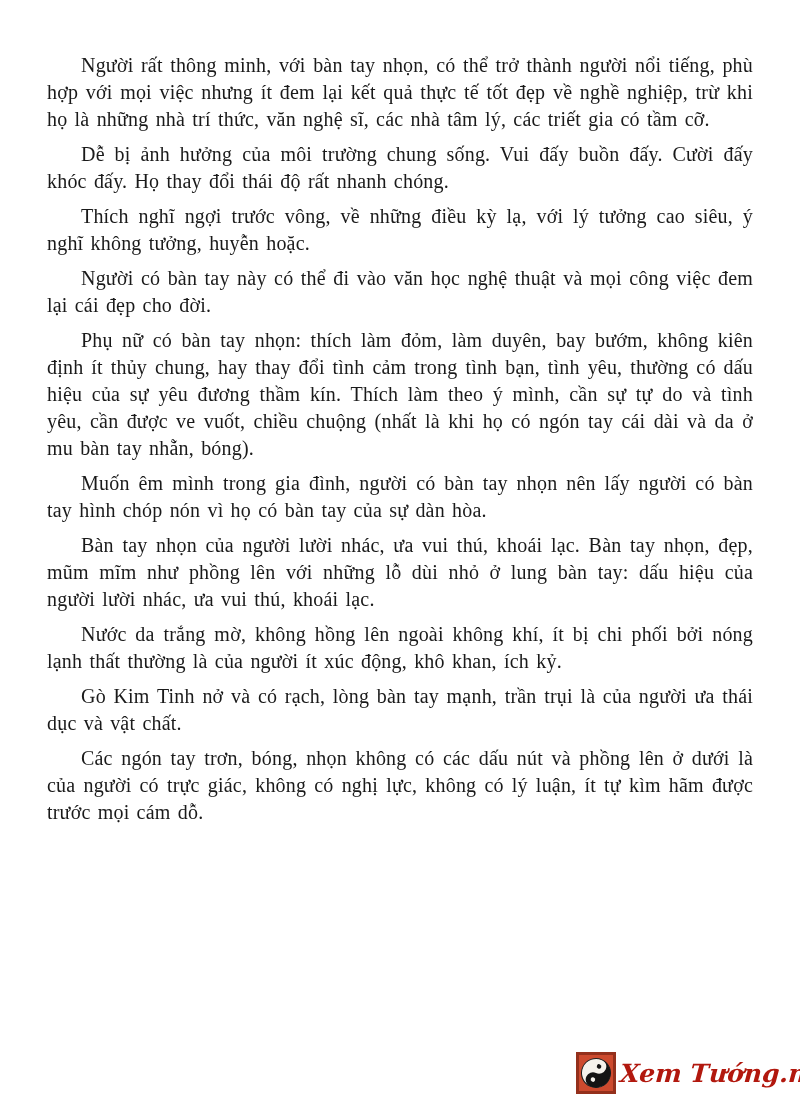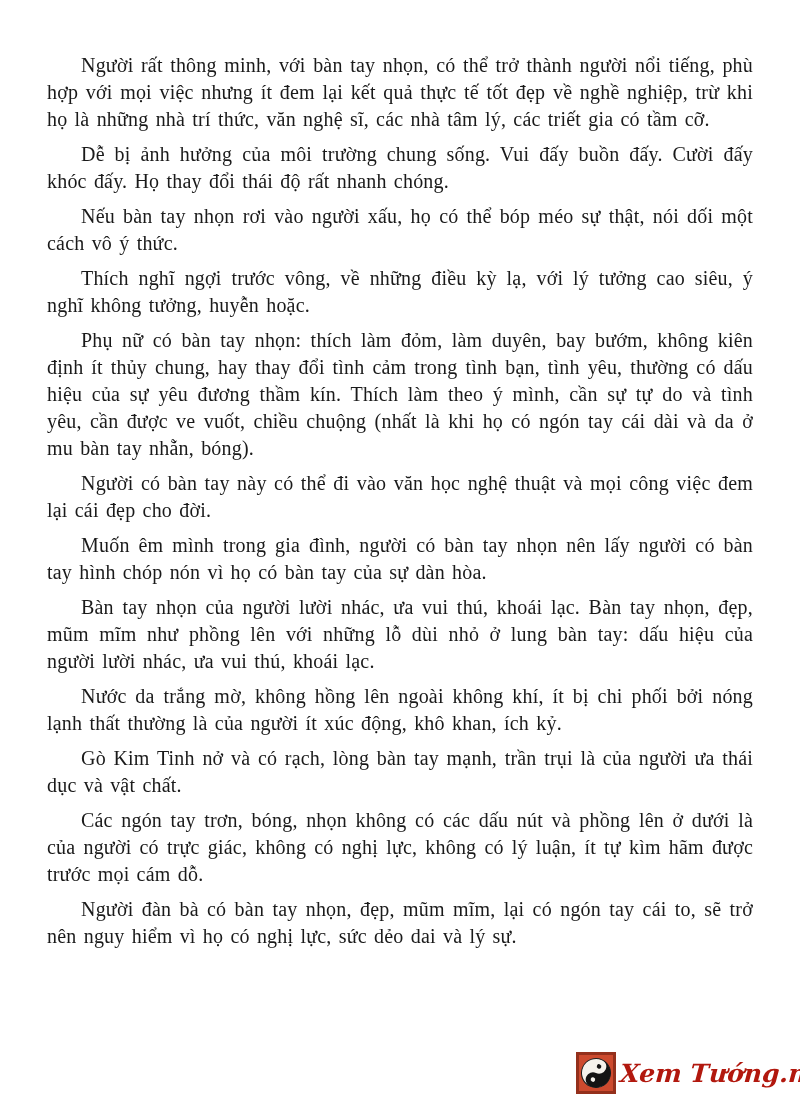--- a/index.html
+++ b/index.html
@@ -64,30 +64,28 @@
   }
 </style>
 </head>
 <body>
 
 <div class="page">
 
   <div class="text-block">
     <p class="para">Người rất thông minh, với bàn tay nhọn, có thể trở thành người nổi tiếng, phù hợp với mọi việc nhưng ít đem lại kết quả thực tế tốt đẹp về nghề nghiệp, trừ khi họ là những nhà trí thức, văn nghệ sĩ, các nhà tâm lý, các triết gia có tầm cỡ.</p>
     <p class="para">Dễ bị ảnh hưởng của môi trường chung sống. Vui đấy buồn đấy. Cười đấy khóc đấy. Họ thay đổi thái độ rất nhanh chóng.</p>
-    <p class="para">Nếu bàn tay nhọn rơi vào người xấu, họ có thể bóp méo sự thật, nói dối một cách vô ý thức.</p>
     <p class="para">Thích nghĩ ngợi trước vông, về những điều kỳ lạ, với lý tưởng cao siêu, ý nghĩ không tưởng, huyễn hoặc.</p>
+    <p class="para">Người có bàn tay này có thể đi vào văn học nghệ thuật và mọi công việc đem lại cái đẹp cho đời.</p>
     <p class="para">Phụ nữ có bàn tay nhọn: thích làm đỏm, làm duyên, bay bướm, không kiên định ít thủy chung, hay thay đổi tình cảm trong tình bạn, tình yêu, thường có dấu hiệu của sự yêu đương thầm kín. Thích làm theo ý mình, cần sự tự do và tình yêu, cần được ve vuốt, chiều chuộng (nhất là khi họ có ngón tay cái dài và da ở mu bàn tay nhẵn, bóng).</p>
-    <p class="para">Người có bàn tay này có thể đi vào văn học nghệ thuật và mọi công việc đem lại cái đẹp cho đời.</p>
     <p class="para">Muốn êm mình trong gia đình, người có bàn tay nhọn nên lấy người có bàn tay hình chóp nón vì họ có bàn tay của sự dàn hòa.</p>
     <p class="para">Bàn tay nhọn của người lười nhác, ưa vui thú, khoái lạc. Bàn tay nhọn, đẹp, mũm mĩm như phồng lên với những lỗ dùi nhỏ ở lung bàn tay: dấu hiệu của người lười nhác, ưa vui thú, khoái lạc.</p>
     <p class="para">Nước da trắng mờ, không hồng lên ngoài không khí, ít bị chi phối bởi nóng lạnh thất thường là của người ít xúc động, khô khan, ích kỷ.</p>
     <p class="para">Gò Kim Tinh nở và có rạch, lòng bàn tay mạnh, trần trụi là của người ưa thái dục và vật chất.</p>
     <p class="para">Các ngón tay trơn, bóng, nhọn không có các dấu nút và phồng lên ở dưới là của người có trực giác, không có nghị lực, không có lý luận, ít tự kìm hãm được trước mọi cám dỗ.</p>
-    <p class="para">Người đàn bà có bàn tay nhọn, đẹp, mũm mĩm, lại có ngón tay cái to, sẽ trở nên nguy hiểm vì họ có nghị lực, sức dẻo dai và lý sự.</p>
   </div>
 
   <div class="watermark">
     <span class="wm-icon-box">
       <svg width="32" height="32" viewBox="0 0 64 64" aria-hidden="true">
         <g transform="rotate(25 32 32)">
           <circle cx="32" cy="32" r="29" fill="#f5f2ec" stroke="#1c1c1c" stroke-width="2"></circle>
           <path d="M32 3 A29 29 0 0 1 32 61 A14.5 14.5 0 0 1 32 32 A14.5 14.5 0 0 0 32 3 Z" fill="#141414"></path>
           <circle cx="32" cy="17.5" r="4.5" fill="#141414"></circle>
           <circle cx="32" cy="46.5" r="4.5" fill="#f5f2ec"></circle>

